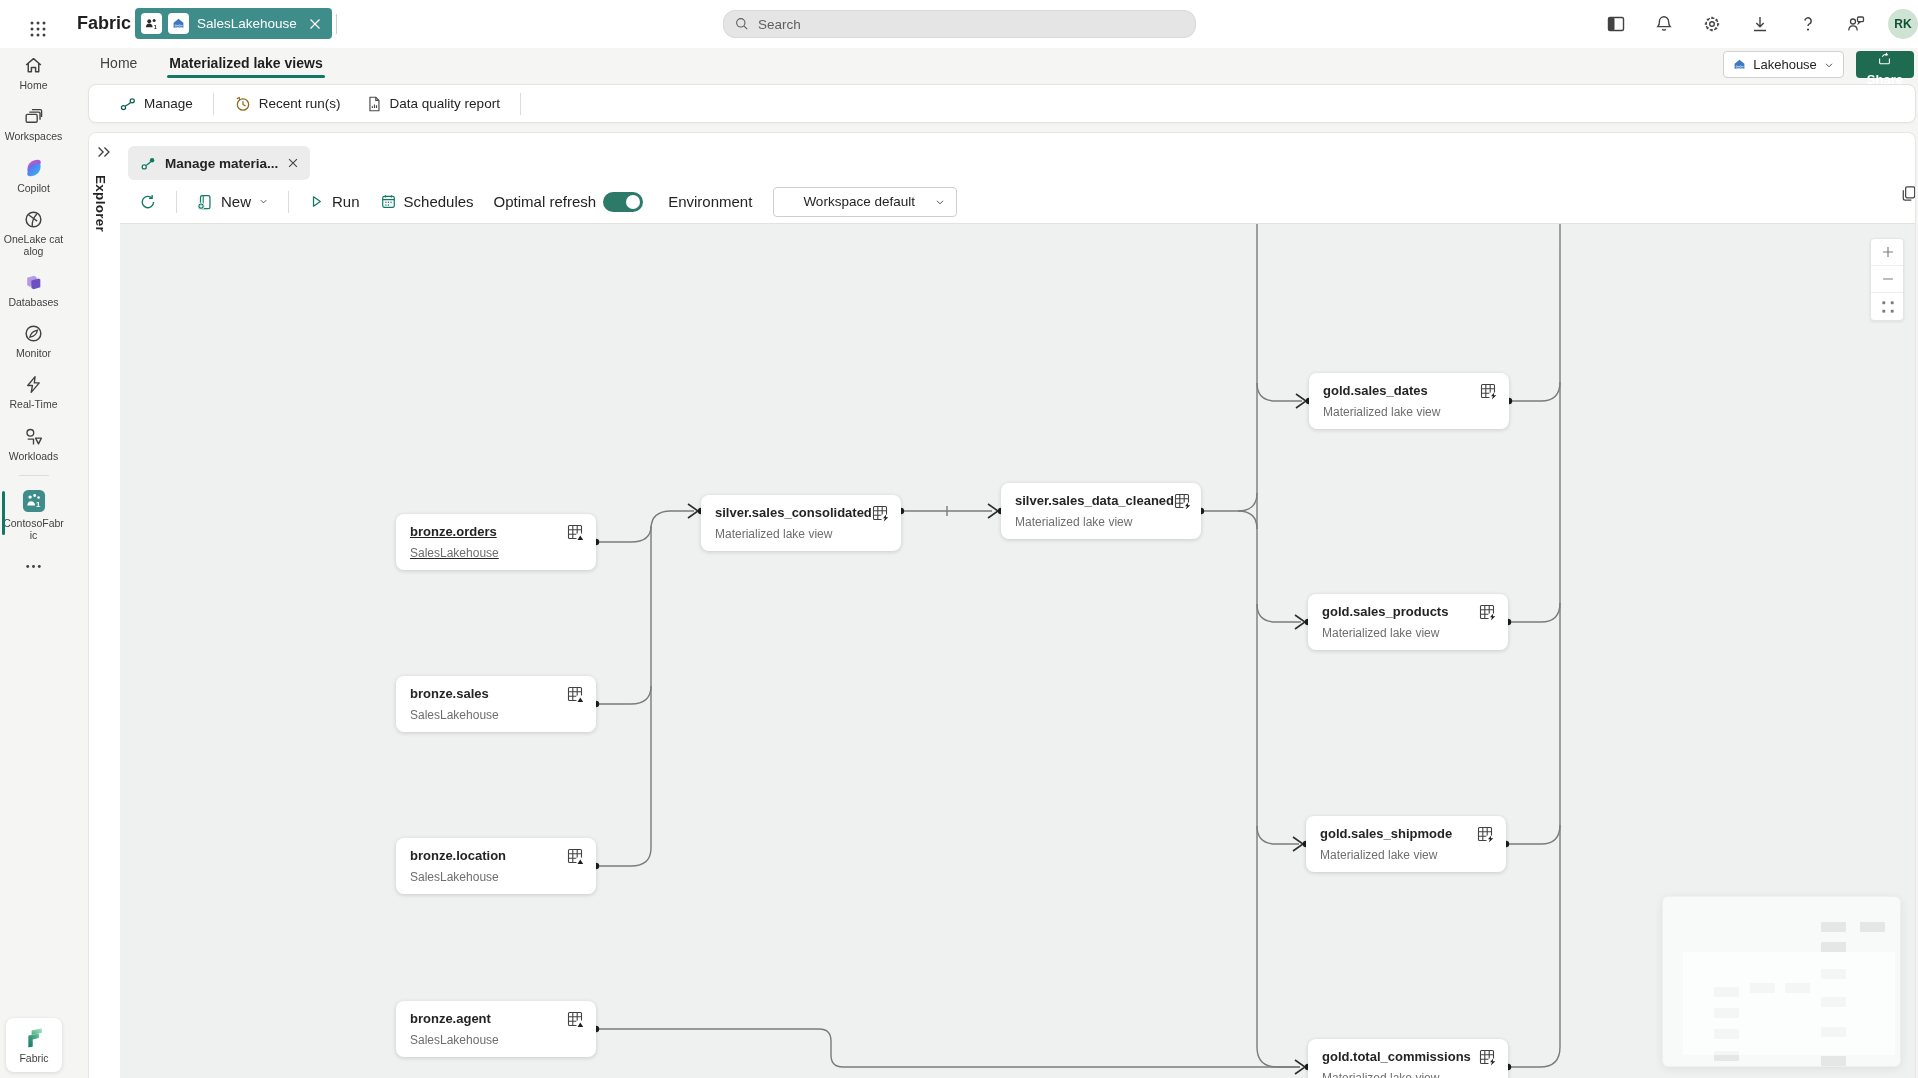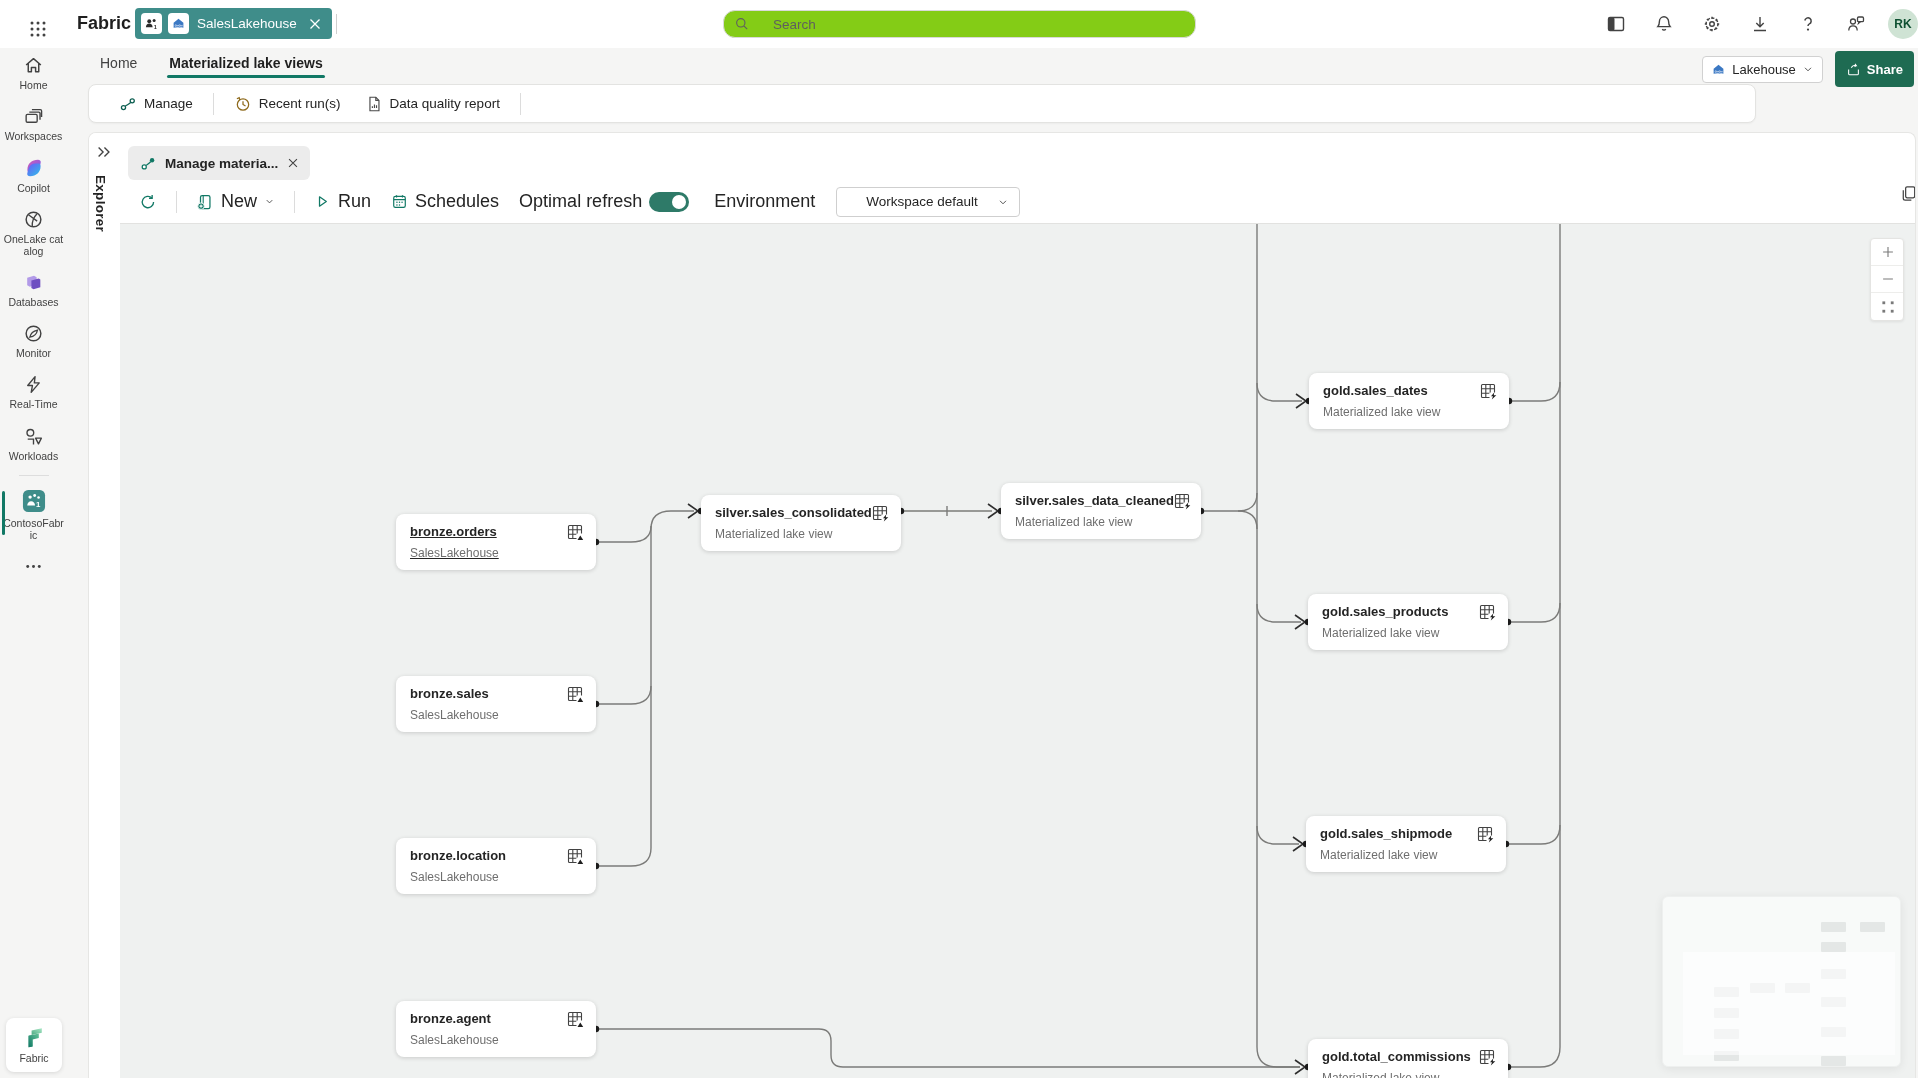--- a/index.html
+++ b/index.html
@@ -10,51 +10,51 @@
 
   
   .topbar { position:absolute; left:0; top:0; width:1918px; height:48px; background:#fff; }
   .waffle { position:absolute; left:22px; top:13px; width:24px; height:24px; cursor:pointer; }
   .brand { position:absolute; left:77px; top:13px; font-size:18px; font-weight:700; color:#1f1f1f; }
   .ws-tab { position:absolute; left:135px; top:8px; height:31px; background:#3f8d8a; border-radius:4px; display:flex; align-items:center; padding:0 9px 0 6px; gap:6px; cursor:pointer; }
   .ws-tile { width:21px; height:21px; background:#fff; border-radius:4px; display:flex; align-items:center; justify-content:center; }
   .ws-label { color:#fff; font-size:13.5px; margin:0 2px; }
   .ws-close { width:16px; height:16px; margin-left:2px; }
   .tab-sep { position:absolute; left:336px; top:14px; width:1px; height:20px; background:#cfcfcf; }
-  .search { position:absolute; left:723px; top:10px; width:473px; height:28px; background:#84cc16; border:1px solid #d9d9d9; border-radius:12px; display:flex; align-items:center; padding:0 10px; gap:23px; }
+  .search { position:absolute; left:723px; top:10px; width:473px; height:28px; background:#e5e5e5; border:1px solid #d9d9d9; border-radius:12px; display:flex; align-items:center; padding:0 10px; gap:8px; }
   .search span { font-size:13.5px; color:#5f5f5f; }
   .top-icons { position:absolute; right:0; top:0; height:48px; display:flex; align-items:center; gap:16px; padding-right:0; }
   .tbtn { width:32px; height:32px; display:flex; align-items:center; justify-content:center; border-radius:4px; cursor:pointer; }
   .avatar { width:30px; height:30px; border-radius:50%; background:#cfe3d4; color:#0f5132; font-size:12px; font-weight:700; display:flex; align-items:center; justify-content:center; cursor:pointer; }
 
   
   .ribbon { position:absolute; left:0; top:48px; width:1918px; height:35px; }
   .nav-tabs { position:absolute; left:98px; top:0; display:flex; gap:28px; height:33px; align-items:center; }
   .nav-tab { font-size:14px; color:#424242; cursor:pointer; position:relative; padding:2px 2px 6px; }
   .nav-tab.active { font-weight:700; color:#1f1f1f; }
   .nav-tab.active:after { content:""; position:absolute; left:0; right:0; bottom:-1px; height:3px; border-radius:2px; background:#117865; }
   .ribbon-right { position:absolute; right:4px; top:3px; display:flex; gap:12px; align-items:center; }
   .lh-btn { height:27px; background:#fff; border:1px solid #d1d1d1; border-radius:4px; display:flex; align-items:center; gap:6px; padding:0 8px; font-size:13px; cursor:pointer; }
-  .share-btn { height:36px; background:#1e6b52; border-radius:4px; display:flex; align-items:center; gap:6px; padding:0 11px; font-size:13px; color:#fff; font-weight:600; cursor:pointer; }
+  .share-btn { height:27px; background:#1e6b52; border-radius:4px; display:flex; align-items:center; gap:6px; padding:0 11px; font-size:13px; color:#fff; font-weight:600; cursor:pointer;flex-direction:column; }
 
   
-  .menubar { position:absolute; left:88px; top:84px; width:1668px; height:39px; background:#fff; border:1px solid #e3e3e1; border-radius:8px; display:flex; align-items:center; padding:0 8px 0 20px; gap:4px; box-shadow:0 1px 2px rgba(0,0,0,.04); }
+  .menubar { position:absolute; left:88px; top:84px; width:1828px; height:39px; background:#fff; border:1px solid #e3e3e1; border-radius:8px; display:flex; align-items:center; padding:0 8px 0 20px; gap:4px; box-shadow:0 1px 2px rgba(0,0,0,.04); }
   .mb-item { display:flex; align-items:center; gap:7px; font-size:13.5px; color:#242424; padding:5px 10px; border-radius:4px; cursor:pointer; }
   .mb-div { width:1px; height:22px; background:#dcdcdc; margin:0 6px; }
 
   
   .doc-card { position:absolute; left:88px; top:132px; width:1828px; height:946px; background:#fff; border-radius:8px 8px 0 0; border:1px solid #e6e6e4; border-bottom:none; overflow:hidden; }
   .explorer-strip { position:absolute; left:0; top:0; width:31px; height:946px; background:#fff; }
   .exp-chevrons { position:absolute; left:6px; top:10px; width:20px; height:20px; cursor:pointer; }
   .exp-label { position:absolute; left:4px; top:42px; writing-mode:vertical-lr; font-size:13.5px; font-weight:700; color:#242424; letter-spacing:.3px; }
   .doc-main { position:absolute; left:31px; top:0; width:1817px; height:946px; }
   .pill-tab { position:absolute; left:8px; top:13px; height:34px; background:#ececec; border-radius:6px; display:flex; align-items:center; gap:8px; padding:0 10px 0 12px; font-size:13.5px; font-weight:600; cursor:pointer; }
   .copy-btn { position:absolute; right:16px; top:51px; width:22px; height:22px; cursor:pointer; }
   .tool-row { position:absolute; left:0; top:48px; width:1797px; height:41px; display:flex; align-items:center; padding-left:10px; gap:2px; }
-  .t-btn { display:flex; align-items:center; gap:7px; font-size:18px; color:#242424; padding:6px 9px; border-radius:4px; cursor:pointer; white-space:nowrap; }
+  .t-btn { display:flex; align-items:center; gap:7px; font-size:15px; color:#242424; padding:6px 9px; border-radius:4px; cursor:pointer; white-space:nowrap; }
   .t-div { width:1px; height:22px; background:#dcdcdc; margin:0 8px; }
   .toggle { width:40px; height:20px; border-radius:10px; background:#2e7a68; position:relative; margin-left:8px; cursor:pointer; }
   .toggle .knob { position:absolute; right:3px; top:3px; width:14px; height:14px; border-radius:50%; background:#fff; }
   .env-select { margin-left:10px; width:184px; height:30px; border:1px solid #cfcfcf; border-radius:4px; background:#fff; display:flex; align-items:center; justify-content:space-between; padding:0 10px 0 29px; font-size:13.5px; cursor:pointer; }
 
   
   .canvas { position:absolute; left:0; top:90px; width:1797px; height:856px; background:#eff1f0; border-top:1px solid #e2e2e0; overflow:hidden; }
   .edges { position:absolute; left:0; top:0; }
   .node { position:absolute; width:200px; height:56px; background:#fff; border-radius:8px; box-shadow:0 1px 4px rgba(0,0,0,.16); padding:10px 12px 0 14px; cursor:pointer; }
   .node-head { display:flex; align-items:flex-start; justify-content:space-between; }

